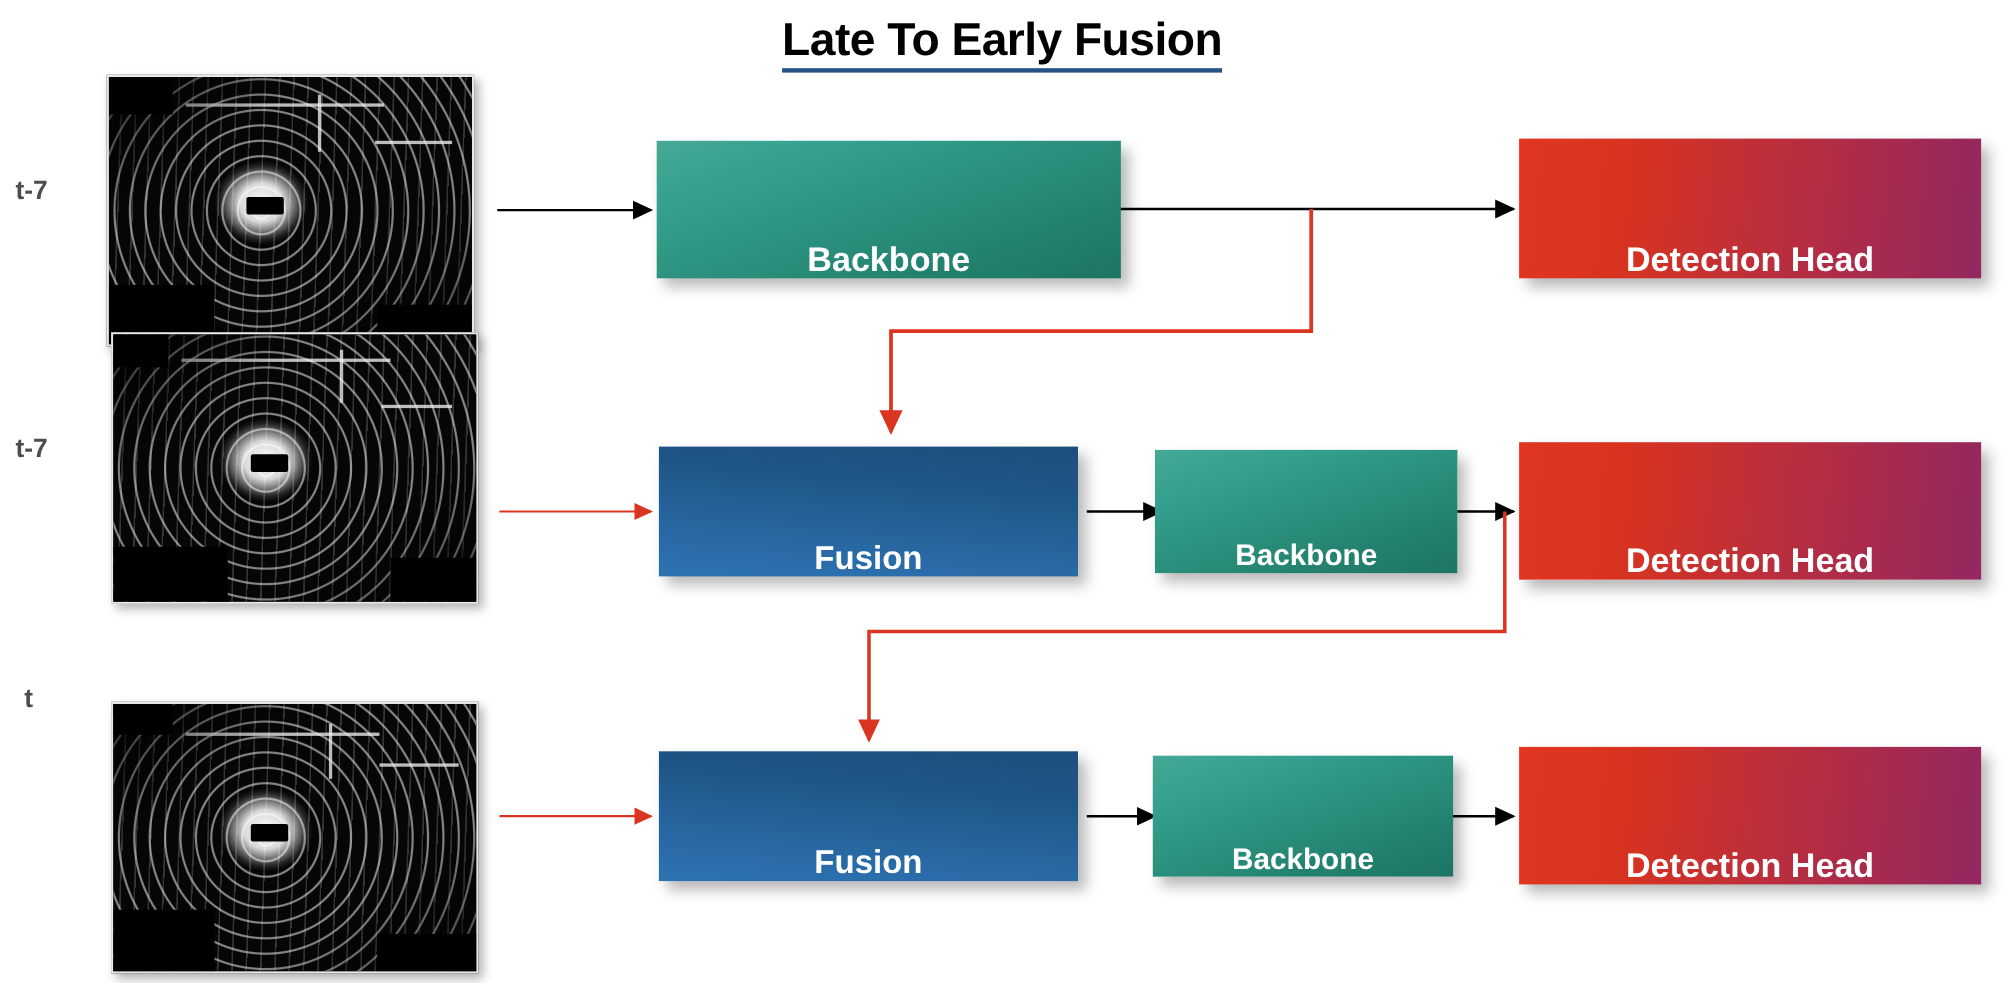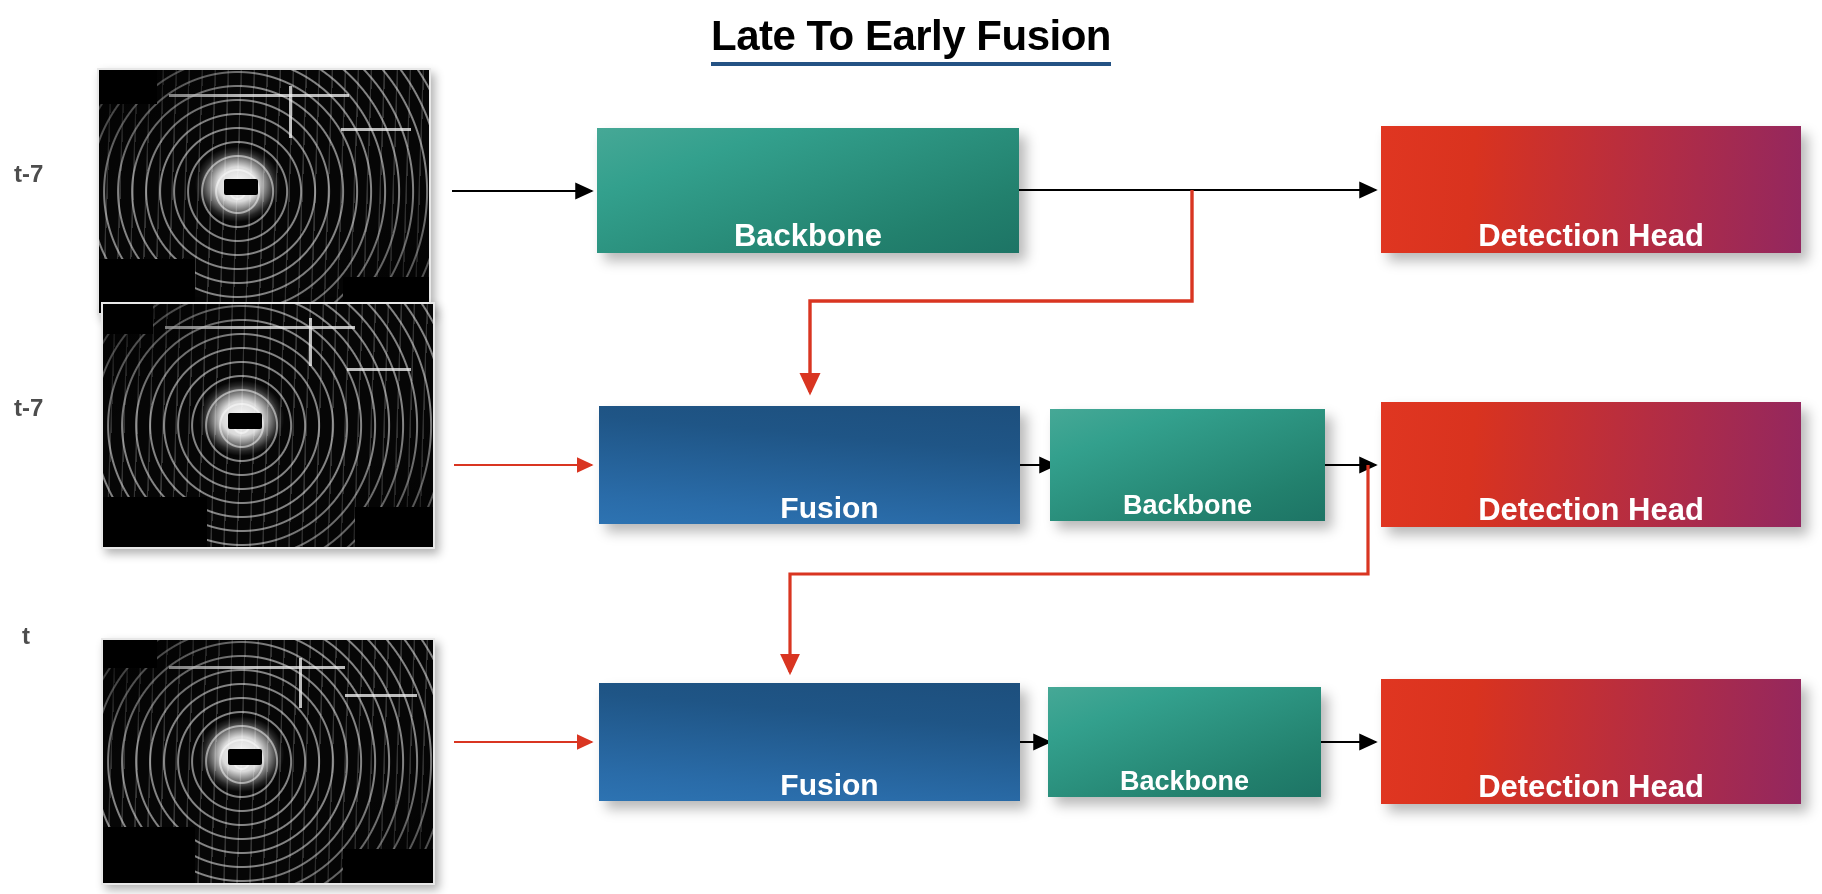--- a/index.html
+++ b/index.html
@@ -110,21 +110,20 @@
     box-shadow: 7px 8px 12px rgba(0,0,0,0.28);
     text-align: center;
     line-height: 1.1;
     white-space: nowrap;
   }
   .node.backbone {
     background: linear-gradient(160deg, #46a896 0%, #33a08d 24%, #22806d 78%, #1d7465 100%);
   }
   .node.fusion {
     background: linear-gradient(185deg, #1d4f7d 0%, #1f5586 30%, #2a6ca9 82%, #2d73b2 100%);
-    padding-left: 40px;
   }
   .node.dethead {
     background: linear-gradient(95deg, #e03621 0%, #d9331f 22%, #b52d42 62%, #93275f 100%);
   }
 
   
   #wires {
     position: absolute;
     left: 0;
     top: 0;

